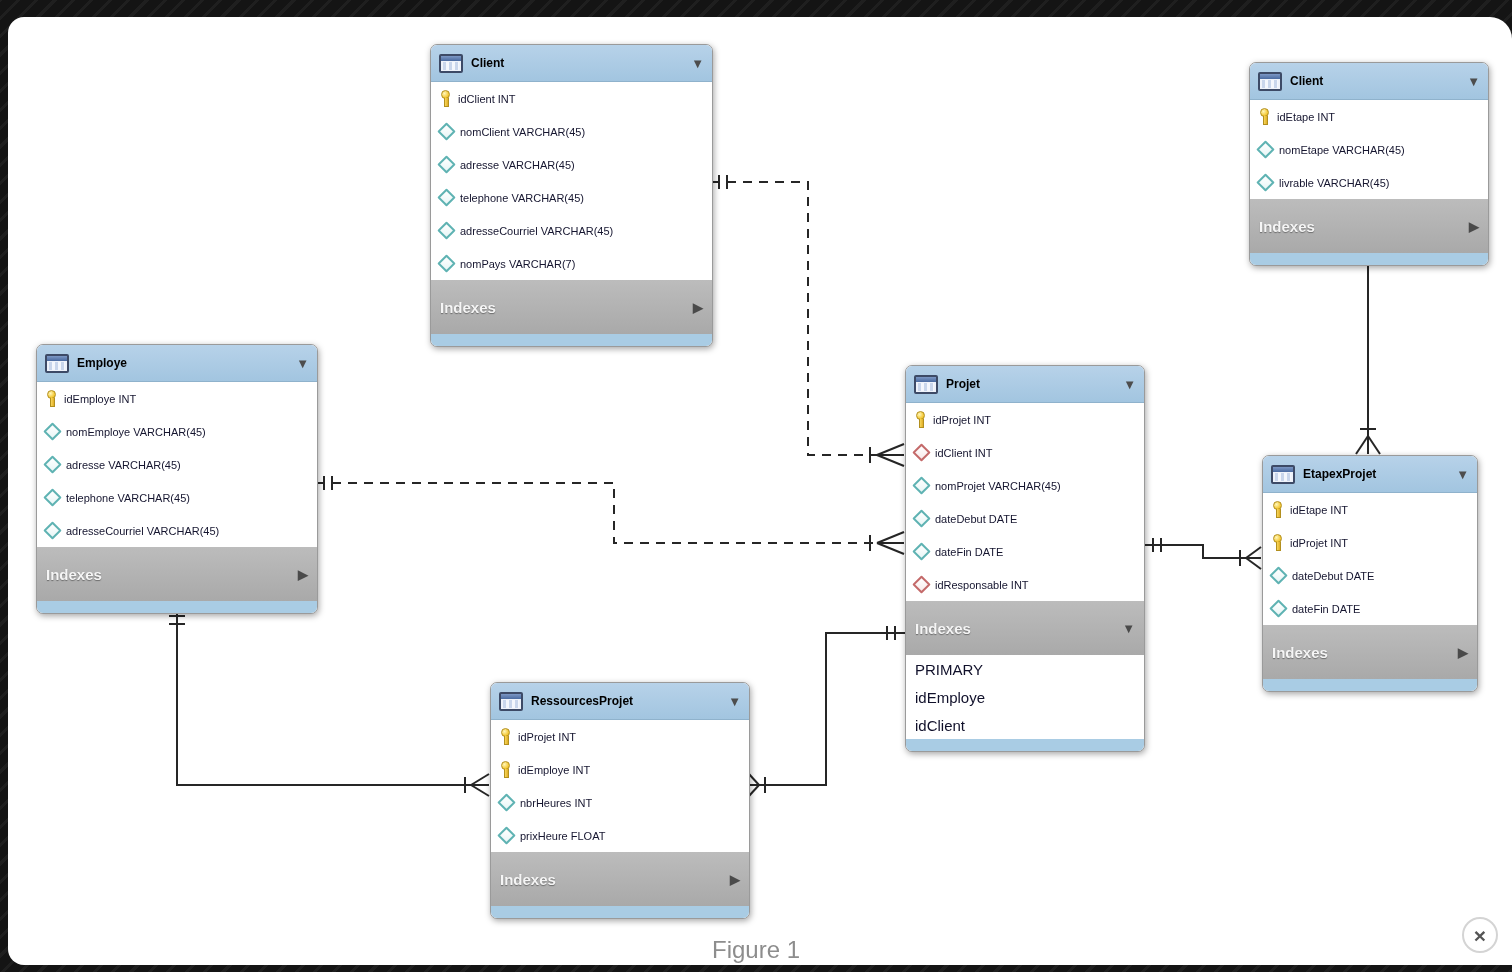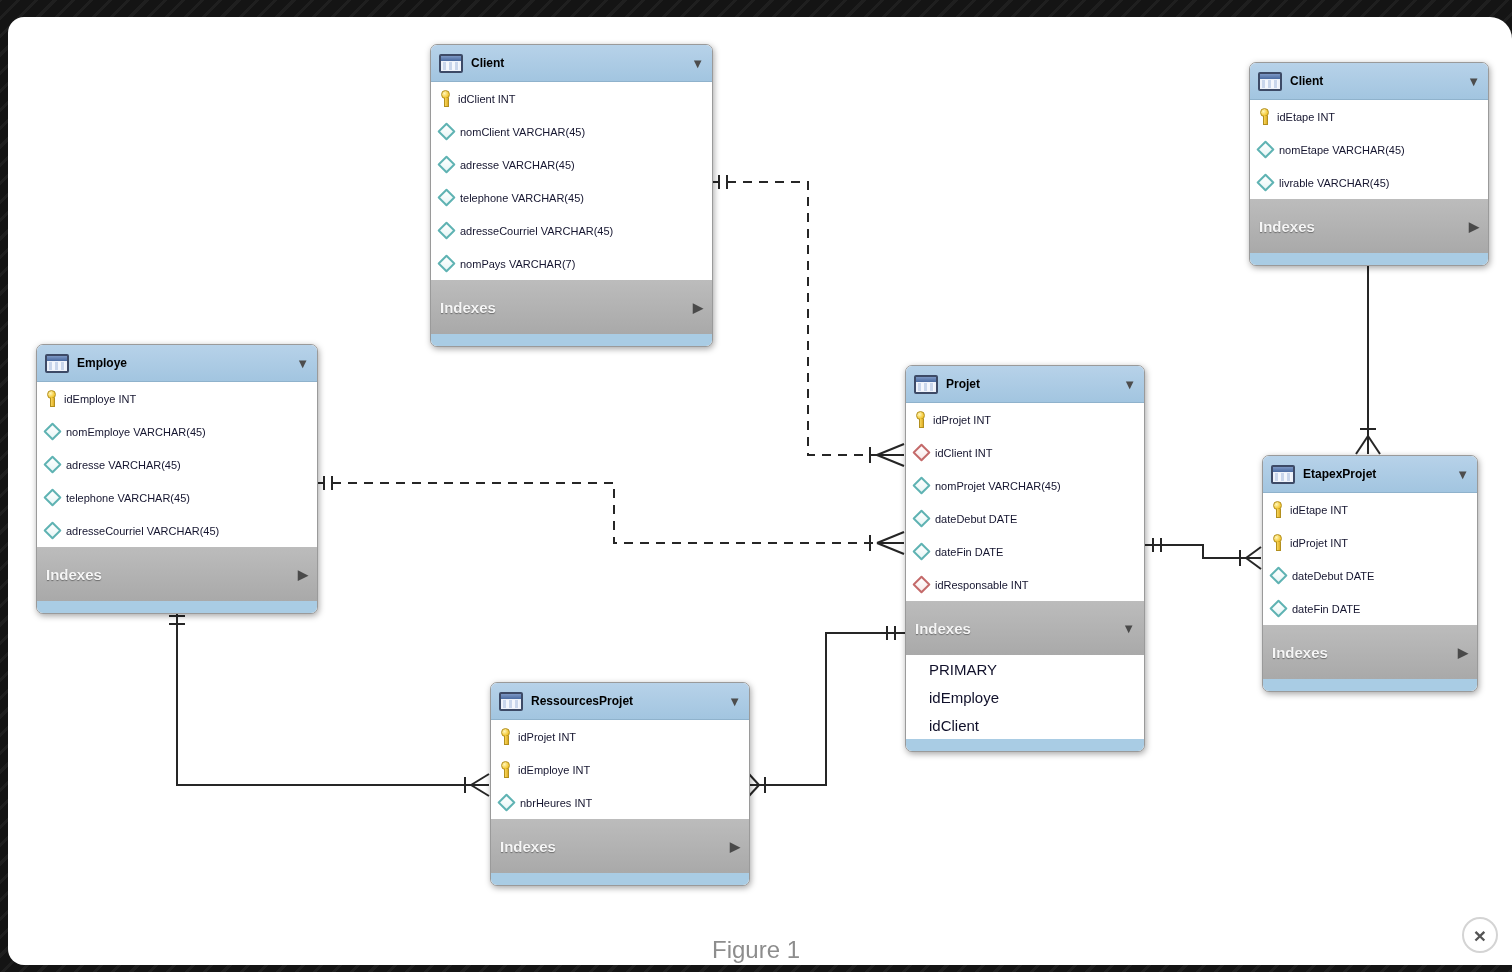--- a/index.html
+++ b/index.html
@@ -43,21 +43,21 @@
     background:radial-gradient(circle at 35% 35%,#fff7bb,#f4c733 65%,#cfa722);border:1px solid #b28f1e;}
   .ic-key::after{content:"";position:absolute;left:4px;top:8px;width:3px;height:8px;
     background:linear-gradient(90deg,#f7d75c,#e0ad25);border:1px solid #b28f1e;border-top:none;}
   .tbl-indexes{
     height:28px;display:flex;align-items:center;justify-content:space-between;padding:13px 9px;
     background:linear-gradient(#bcbcbc,#a9a9a9);color:#f5f5f5;font-weight:bold;font-size:15px;
     text-shadow:0 1px 1px rgba(90,90,90,.8);
   }
   .tbl-indexes .arrow{color:#4a4a4a;font-size:13px;text-shadow:none;}
   .tbl-indexlist{background:#fff;}
-  .tbl-indexitem{height:28px;display:flex;align-items:center;padding:0 23px;font-size:15px;color:#10102a;}
+  .tbl-indexitem{height:28px;display:flex;align-items:center;padding:0 9px;font-size:15px;color:#10102a;}
   .tbl-footer{height:12px;background:#a9cce4;border-radius:0 0 6px 6px;}
 
   .figure-caption{
     position:absolute;left:0;top:936px;width:1512px;text-align:center;z-index:3;
     color:#8d8d8d;font-size:24px;
   }
   .close-btn{
     position:absolute;left:1462px;top:917px;width:36px;height:36px;z-index:3;
     border-radius:50%;border:2px solid #d4d4d4;background:#fff;box-sizing:border-box;
     display:flex;align-items:center;justify-content:center;
@@ -298,20 +298,24 @@
           <span>idProjet INT</span>
         </div>
         <div class="tbl-row">
           <span class="ic ic-key"></span>
           <span>idEmploye INT</span>
         </div>
         <div class="tbl-row">
           <span class="ic ic-diamond"></span>
           <span>nbrHeures INT</span>
         </div>
+        <div class="tbl-row">
+          <span class="ic ic-diamond"></span>
+          <span>prixHeure FLOAT</span>
+        </div>
       </div>
       <div class="tbl-indexes">
         <span>Indexes</span>
         <span class="arrow">▶</span>
       </div>
       <div class="tbl-footer"></div>
     </div>
   </div>
 
 <div class="figure-caption">Figure 1</div>

